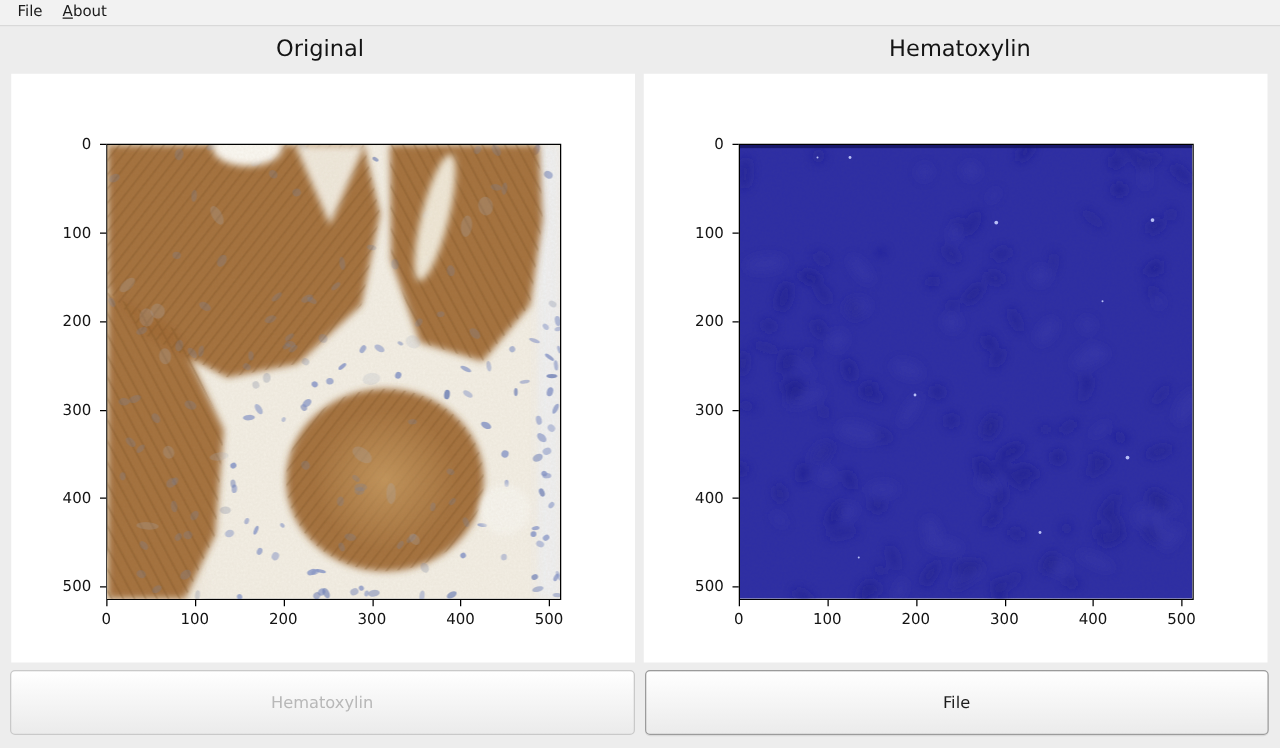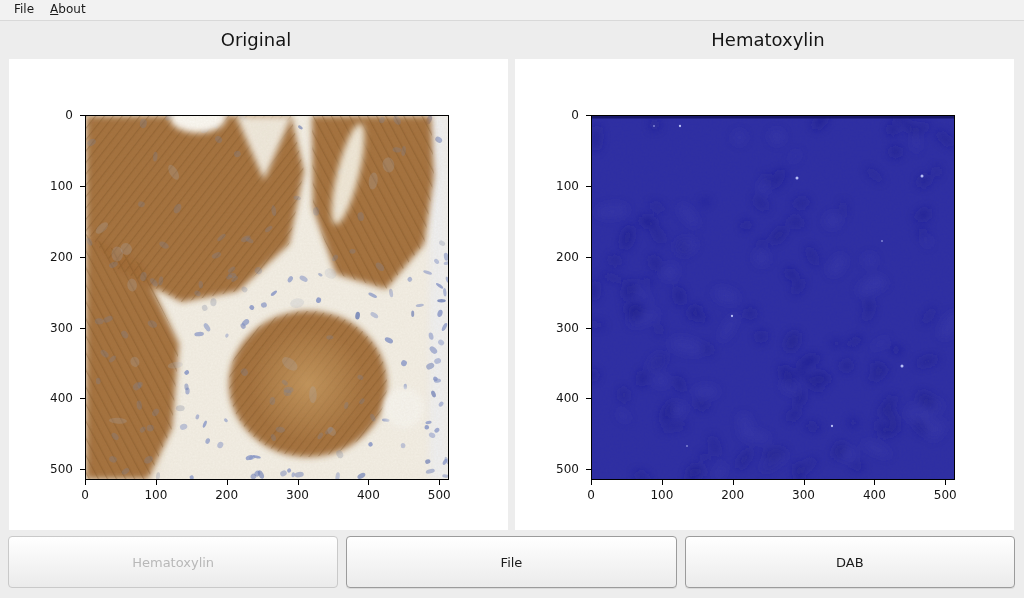--- a/index.html
+++ b/index.html
@@ -511,14 +511,13 @@
       <div class="tick-mark" style="left: 359.366px; top: 421px; width: 1px; height: 5px;"></div>
       <div class="tick-label xlabel" style="left: 337.366px; top: 428px;">400</div>
       <div class="tick-mark" style="left: 430.207px; top: 421px; width: 1px; height: 5px;"></div>
       <div class="tick-label xlabel" style="left: 408.207px; top: 428px;">500</div>
     </div>
 </div>
 
 <div class="button-row">
   <button class="stain-btn disabled" disabled="">Hematoxylin</button>
   <button class="stain-btn">File</button>
-  <button class="stain-btn">DAB</button>
 </div>
 
 </body></html>

